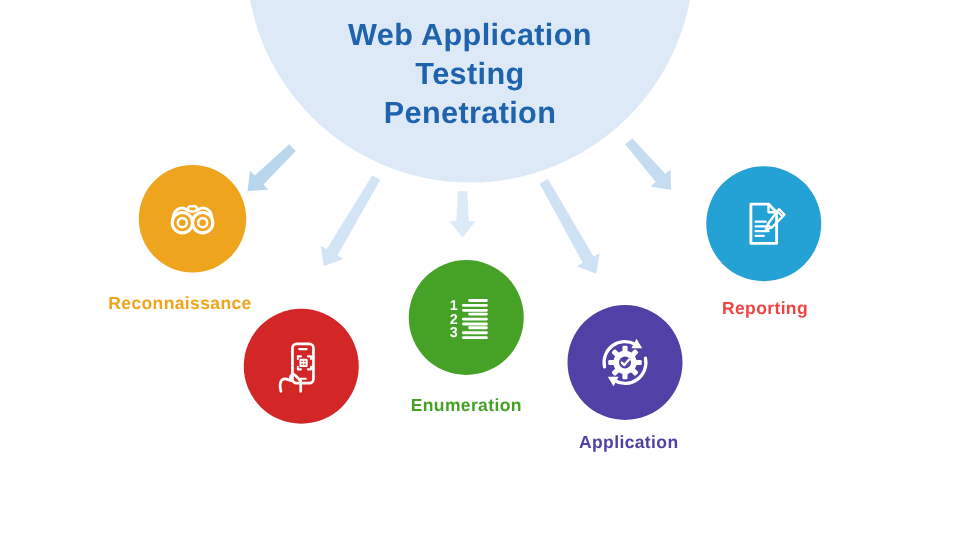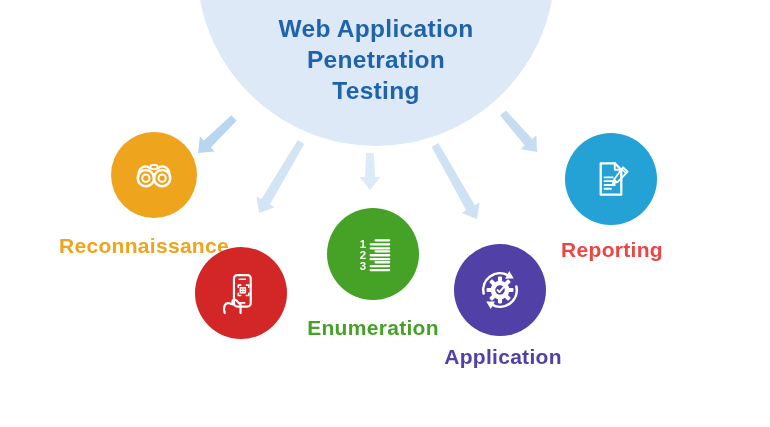--- a/index.html
+++ b/index.html
@@ -19,21 +19,21 @@
   
   .circle{position:absolute;border-radius:50%;display:flex;align-items:center;justify-content:center;}
   .c-recon{left:111px;top:132px;width:86px;height:86px;}
   .c-scan{left:195px;top:247px;width:92px;height:92px;}
   .c-enum{left:327px;top:208px;width:92px;height:92px;}
   .c-exploit{left:454px;top:244px;width:92px;height:92px;}
   .c-report{left:565px;top:133px;width:92px;height:92px;}
   
   .step-label{
     position:absolute;width:200px;text-align:center;
-    font-size:21px;font-weight:600;letter-spacing:.3px;
+    font-size:14px;font-weight:600;letter-spacing:.3px;
   }
   .l-recon{left:44px;top:234px;}
   .l-scan{left:141px;top:350px;}
   .l-enum{left:273px;top:316px;}
   .l-exploit{left:403px;top:345px;}
   .l-report{left:512px;top:238px;}
   
   .icon{display:block;}
   .icon .st{stroke:#fff;fill:none;stroke-linecap:round;stroke-linejoin:round;}
   .icon .fw{fill:#fff;}
@@ -41,22 +41,22 @@
 </style>
 </head>
 <body>
 
 <div id="canvas">
 
   <div class="halo" style="background: rgb(221, 233, 246);"></div>
 
   <div class="title" style="color: rgb(30, 99, 171);">
     <div>Web Application</div>
+    <div>Testing</div>
     <div>Penetration</div>
-    <div>Testing</div>
   </div>
 
   <svg class="arrows-svg" viewBox="0 0 770 427">
     <path d="M231.4,115.3 L203.8,140.4 L200.0,136.4 L198.0,153.0 L214.6,151.5 L210.8,147.5 L236.6,120.7 Z" style="fill: rgb(185, 214, 239);"></path>
     <path d="M297.8,140.1 L261.3,199.3 L256.6,196.5 L259.0,213.0 L274.7,207.2 L269.9,204.4 L304.2,143.9 Z" style="fill: rgb(211, 228, 245);"></path>
     <path d="M366.3,153.0 L365.0,177.0 L359.5,177.0 L370.0,190.0 L380.5,177.0 L375.0,177.0 L373.8,153.0 Z" style="fill: rgb(221, 234, 248);"></path>
     <path d="M431.7,146.9 L466.2,210.2 L461.5,212.9 L477.0,219.0 L479.7,202.5 L474.9,205.2 L438.3,143.1 Z" style="fill: rgb(207, 225, 244);"></path>
     <path d="M500.2,115.5 L524.7,145.5 L520.5,149.1 L537.0,152.0 L536.4,135.3 L532.2,138.9 L505.8,110.5 Z" style="fill: rgb(197, 220, 241);"></path>
   </svg>
 

